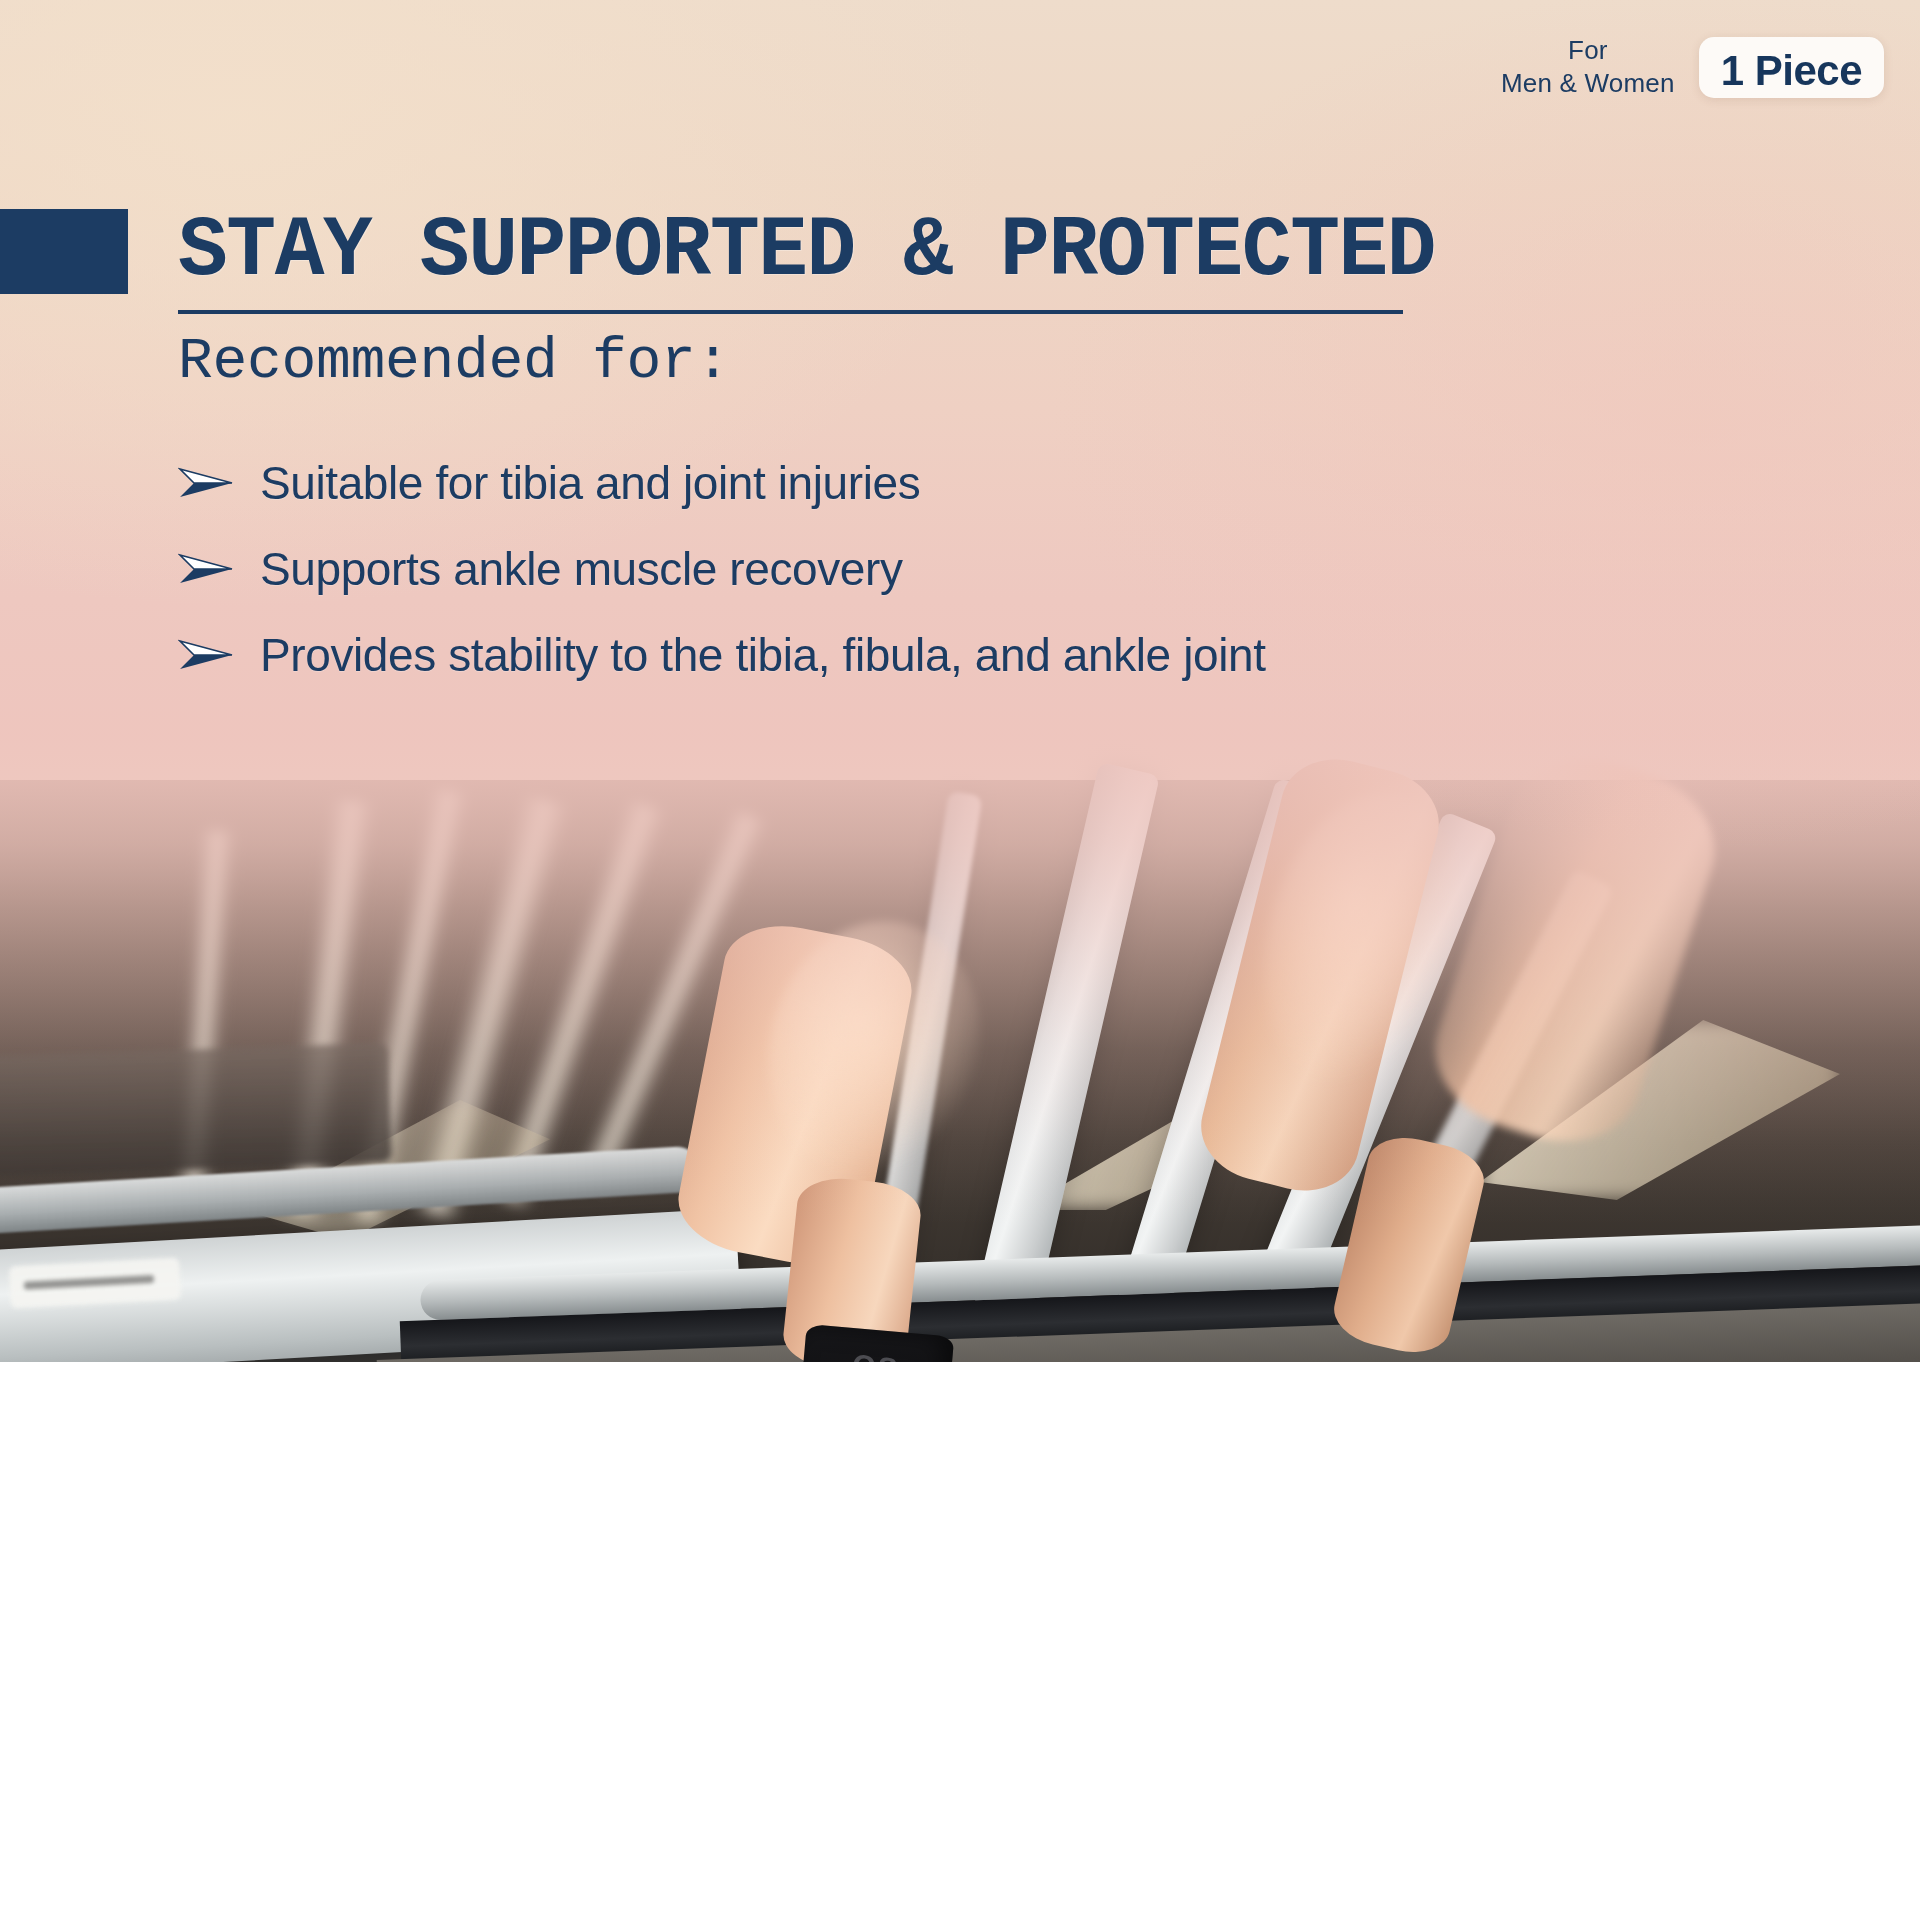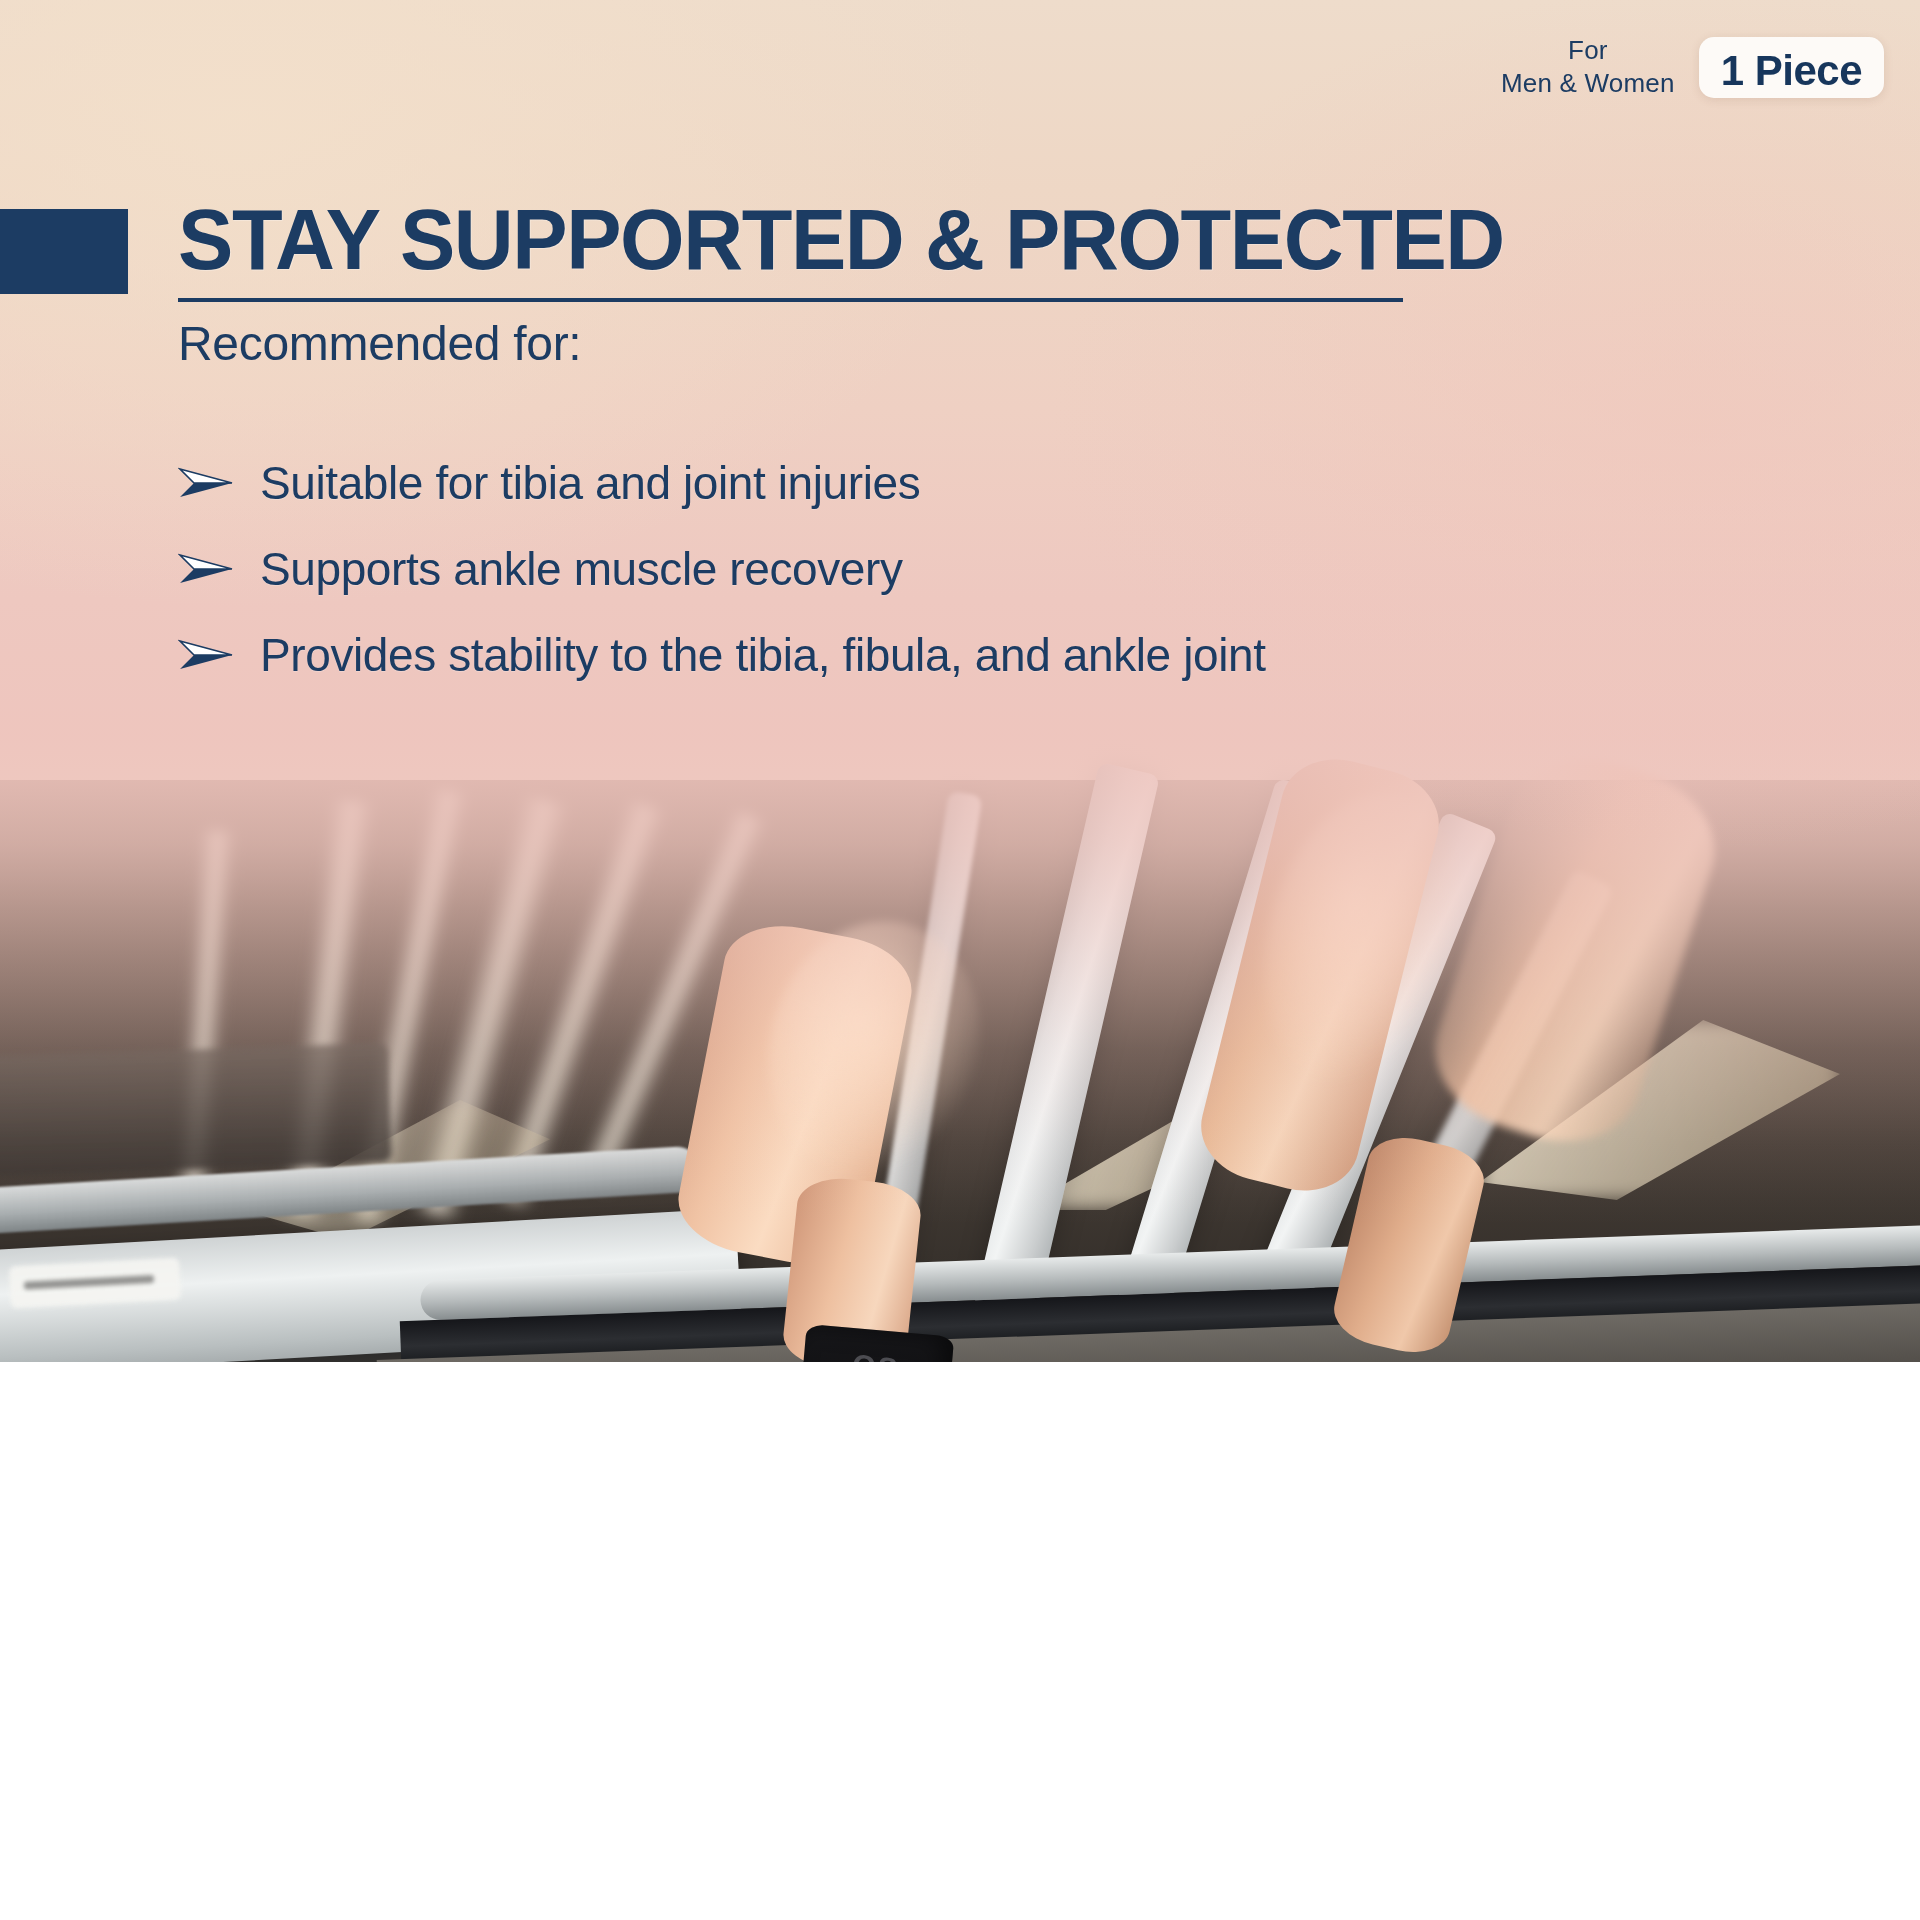--- a/index.html
+++ b/index.html
@@ -468,22 +468,23 @@
     top: 209px;
     width: 128px;
     height: 85px;
     background: #1c3c63;
   }
 
   
   .head-wrap {
     position: absolute;
     left: 178px;
-    top: 196px;
+    top: 208px;
     width: 1430px;
+    font-family: Liberation Mono, monospace;
   }
   .headline {
     color: #1c3c63;
     font-size: 86px;
     font-weight: bold;
     letter-spacing: -1.5px;
     line-height: 1;
     white-space: nowrap;
     transform: scaleX(0.965);
     transform-origin: left center;
@@ -491,21 +492,21 @@
   }
   .head-rule {
     margin-top: 16px;
     width: 1225px;
     height: 4px;
     background: #1c3c63;
   }
   .subtitle {
     margin-top: 16px;
     color: #1c3c63;
-    font-size: 48px;
+    font-size: 58px;
     font-weight: 400;
     letter-spacing: -0.3px;
     line-height: 1.1;
   }
 
   
   .bullets {
     position: absolute;
     left: 178px;
     top: 440px;

